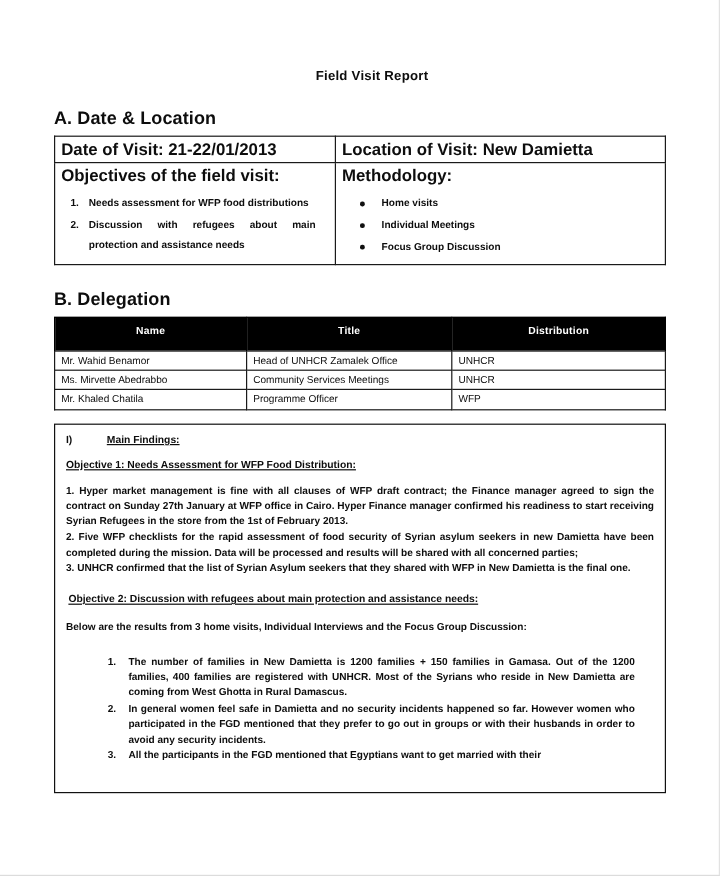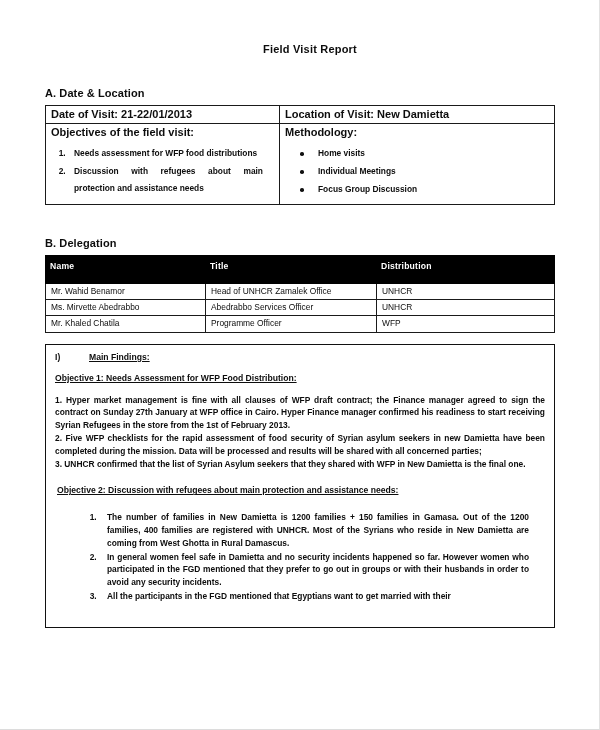--- a/index.html
+++ b/index.html
@@ -15,55 +15,55 @@
     box-sizing: border-box;
     border-right: 1px solid #e2e2e2;
     border-bottom: 1px solid #dcdcdc;
     font-family: "Liberation Sans", sans-serif;
     color: #111111;
     overflow: hidden;
   }
   .page-inner {
     position: absolute;
     left: 45px;
-    top: 0;
+    top: 15px;
     width: 530px;
   }
 
   .doc-title {
     text-align: center;
     font-size: 11px;
     font-weight: bold;
     letter-spacing: .2px;
     margin-top: 43px;
     color: #0d0d0d;
   }
 
   .section-label {
-    font-size: 11px;
-    font-weight: bold;
-    color: #0d0d0d;
-    margin-top: 32px;
+    font-size: 15px;
+    font-weight: bold;
+    color: #0d0d0d;
+    margin-top: 20px;
     margin-bottom: 6px;
     letter-spacing: .1px;
   }
 
   
   table.grid {
     border-collapse: collapse;
     width: 510px;
     table-layout: fixed;
   }
   table.grid td, table.grid th {
     border: 1px solid #1a1a1a;
     vertical-align: top;
     padding: 0;
   }
   .head-line {
-    font-size: 11px;
+    font-size: 14px;
     font-weight: bold;
     padding: 2px 5px 3px 5px;
     color: #0d0d0d;
   }
   ol.objectives {
     margin: 4px 16px 5px 0;
     padding-left: 22px;
     font-size: 8.4px;
     font-weight: bold;
     line-height: 2.05;
@@ -103,21 +103,21 @@
   table.deleg {
     border-collapse: collapse;
     width: 510px;
     table-layout: fixed;
   }
   table.deleg th {
     background: #000000;
     color: #ffffff;
     font-size: 8.6px;
     font-weight: bold;
-    text-align: left;
+    text-align: center;
     padding: 5px 4px 12px 4px;
     border: 1px solid #000000;
     letter-spacing: .2px;
   }
   table.deleg td {
     border: 1px solid #1a1a1a;
     font-size: 8.4px;
     font-weight: normal;
     color: #0d0d0d;
     padding: 2px 5px;
@@ -226,21 +226,21 @@
         <th style="width:162px;">Title</th>
         <th>Distribution</th>
       </tr>
       <tr>
         <td class="l">Mr. Wahid Benamor</td>
         <td class="c">Head of UNHCR Zamalek Office</td>
         <td class="c">UNHCR</td>
       </tr>
       <tr>
         <td class="l">Ms. Mirvette Abedrabbo</td>
-        <td class="c">Abedrabbo Services Officer</td>
+        <td class="c">Community Services Meetings</td>
         <td class="c">UNHCR</td>
       </tr>
       <tr>
         <td class="l">Mr. Khaled Chatila</td>
         <td class="c">Programme Officer</td>
         <td class="c">WFP</td>
       </tr>
     </tbody>
       </table>
 
@@ -250,20 +250,21 @@
       </div>
 
       <div class="obj-head">Objective 1: Needs Assessment for WFP Food Distribution:</div>
 
       <p class="body">1. Hyper market management is fine with all clauses of WFP draft contract; the Finance manager agreed to sign the contract on Sunday 27th January at WFP office in Cairo. Hyper Finance manager confirmed his readiness to start receiving Syrian Refugees in the store from the 1st of February 2013.</p>
       <p class="body">2. Five WFP checklists for the rapid assessment of food security of Syrian asylum seekers in new Damietta have been completed during the mission. Data will be processed and results will be shared with all concerned parties;</p>
       <p class="body">3. UNHCR confirmed that the list of Syrian Asylum seekers that they shared with WFP in New Damietta is the final one.</p>
 
       <div class="obj-head second">Objective 2: Discussion with refugees about main protection and assistance needs:</div>
 
+      <p class="intro">Below are the results from 3 home visits, Individual Interviews and the Focus Group Discussion:</p>
 
       <ol class="results">
         <li>The number of families in New Damietta is 1200 families + 150 families in Gamasa. Out of the 1200 families, 400 families are registered with UNHCR. Most of the Syrians who reside in New Damietta are coming from West Ghotta in Rural Damascus.</li>
         <li>In general women feel safe in Damietta and no security incidents happened so far. However women who participated in the FGD mentioned that they prefer to go out in groups or with their husbands in order to avoid any security incidents.</li>
         <li>All the participants in the FGD mentioned that Egyptians want to get married with their</li>
       </ol>
     </div>
 
   </div>
 </div>

